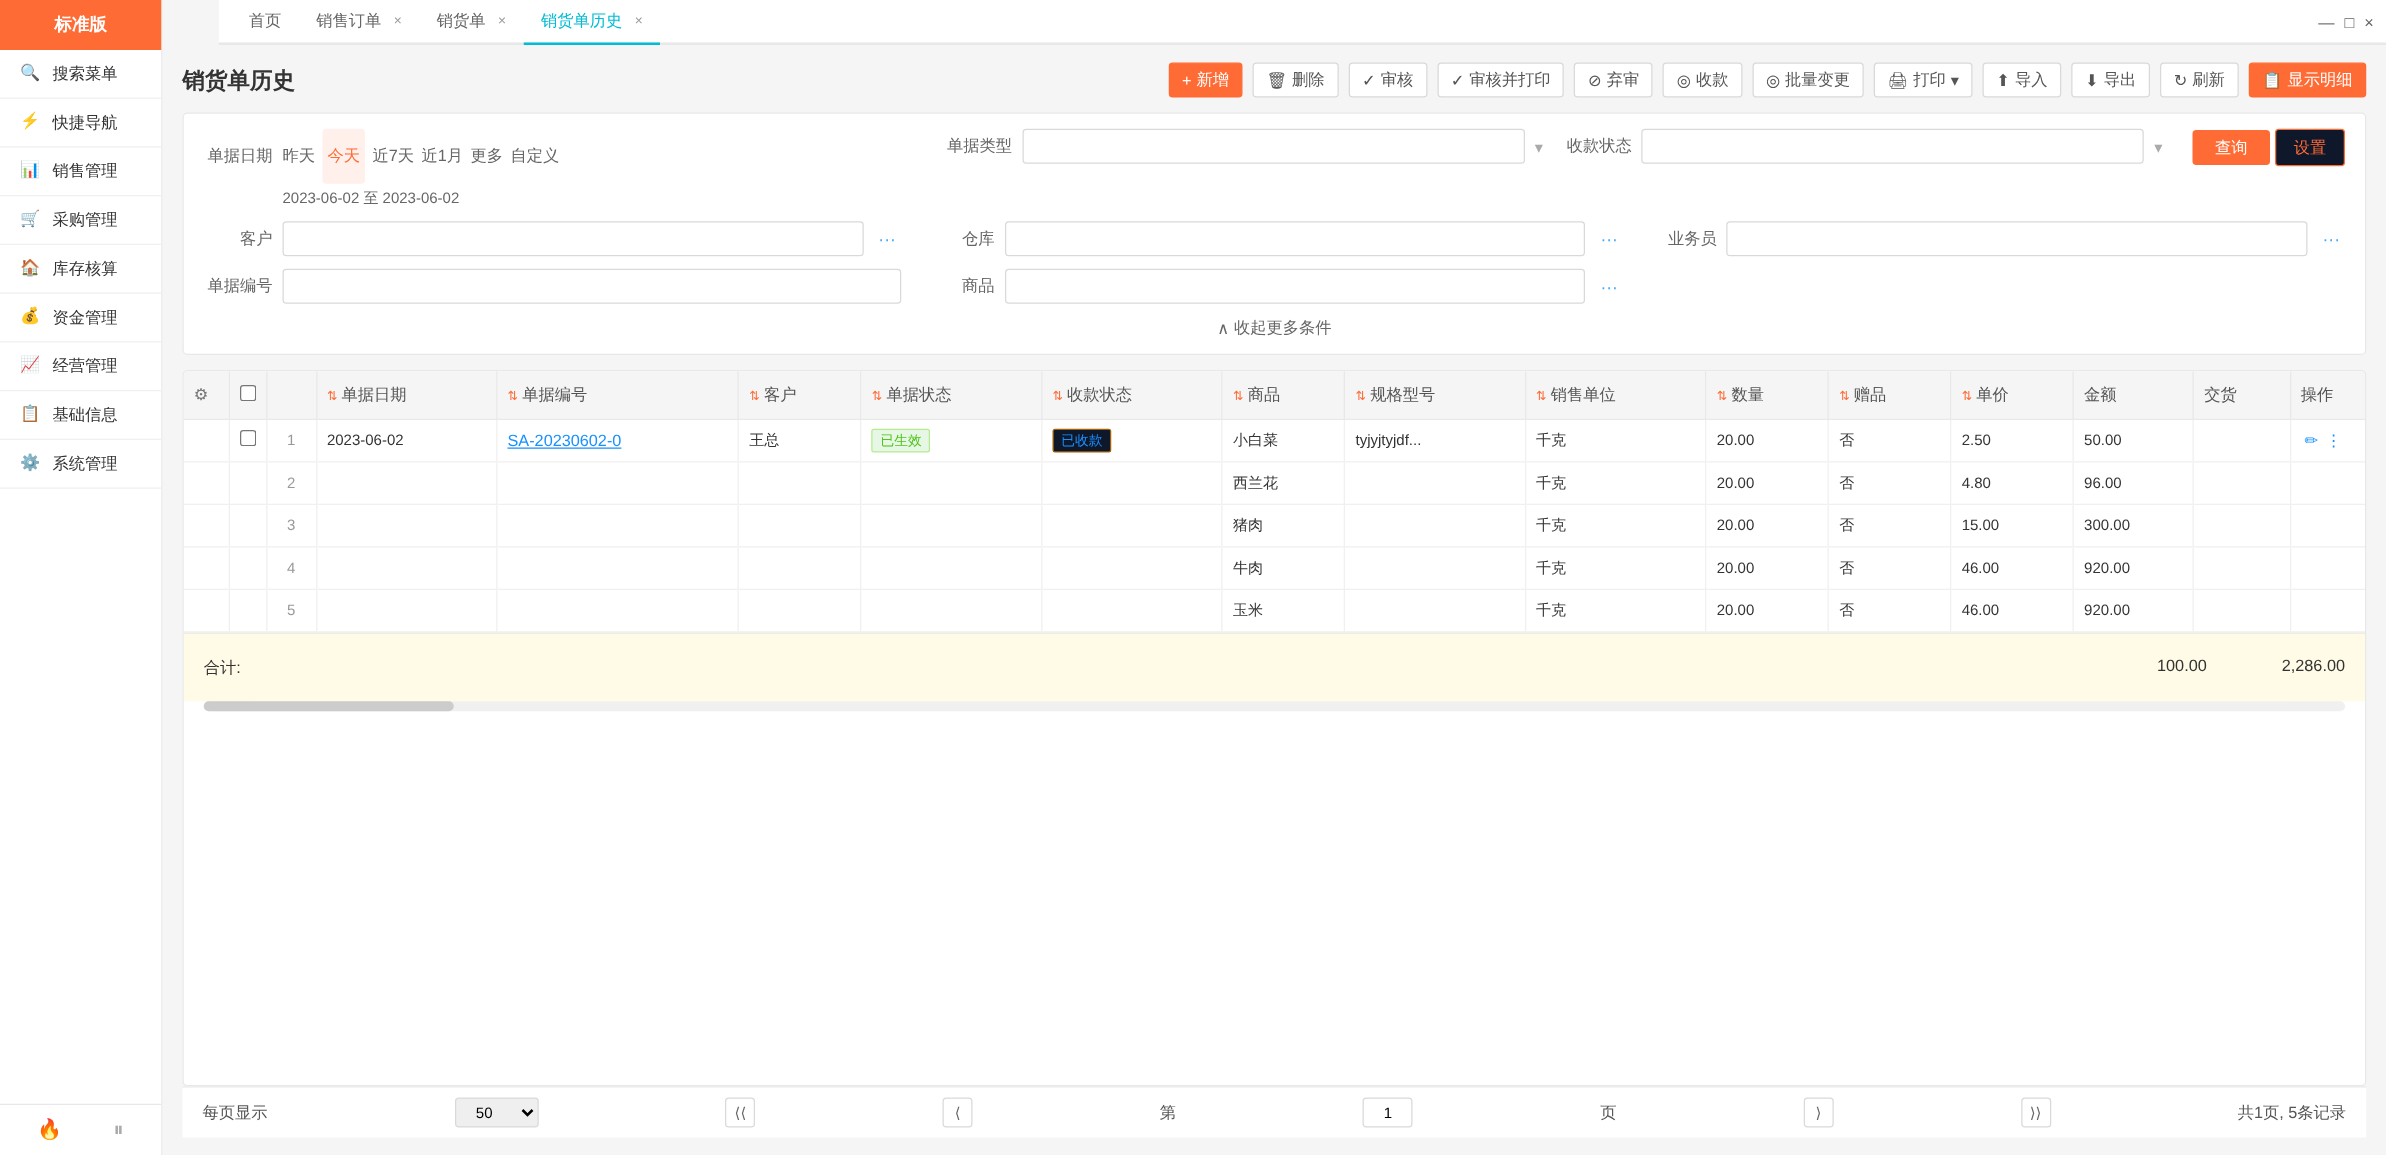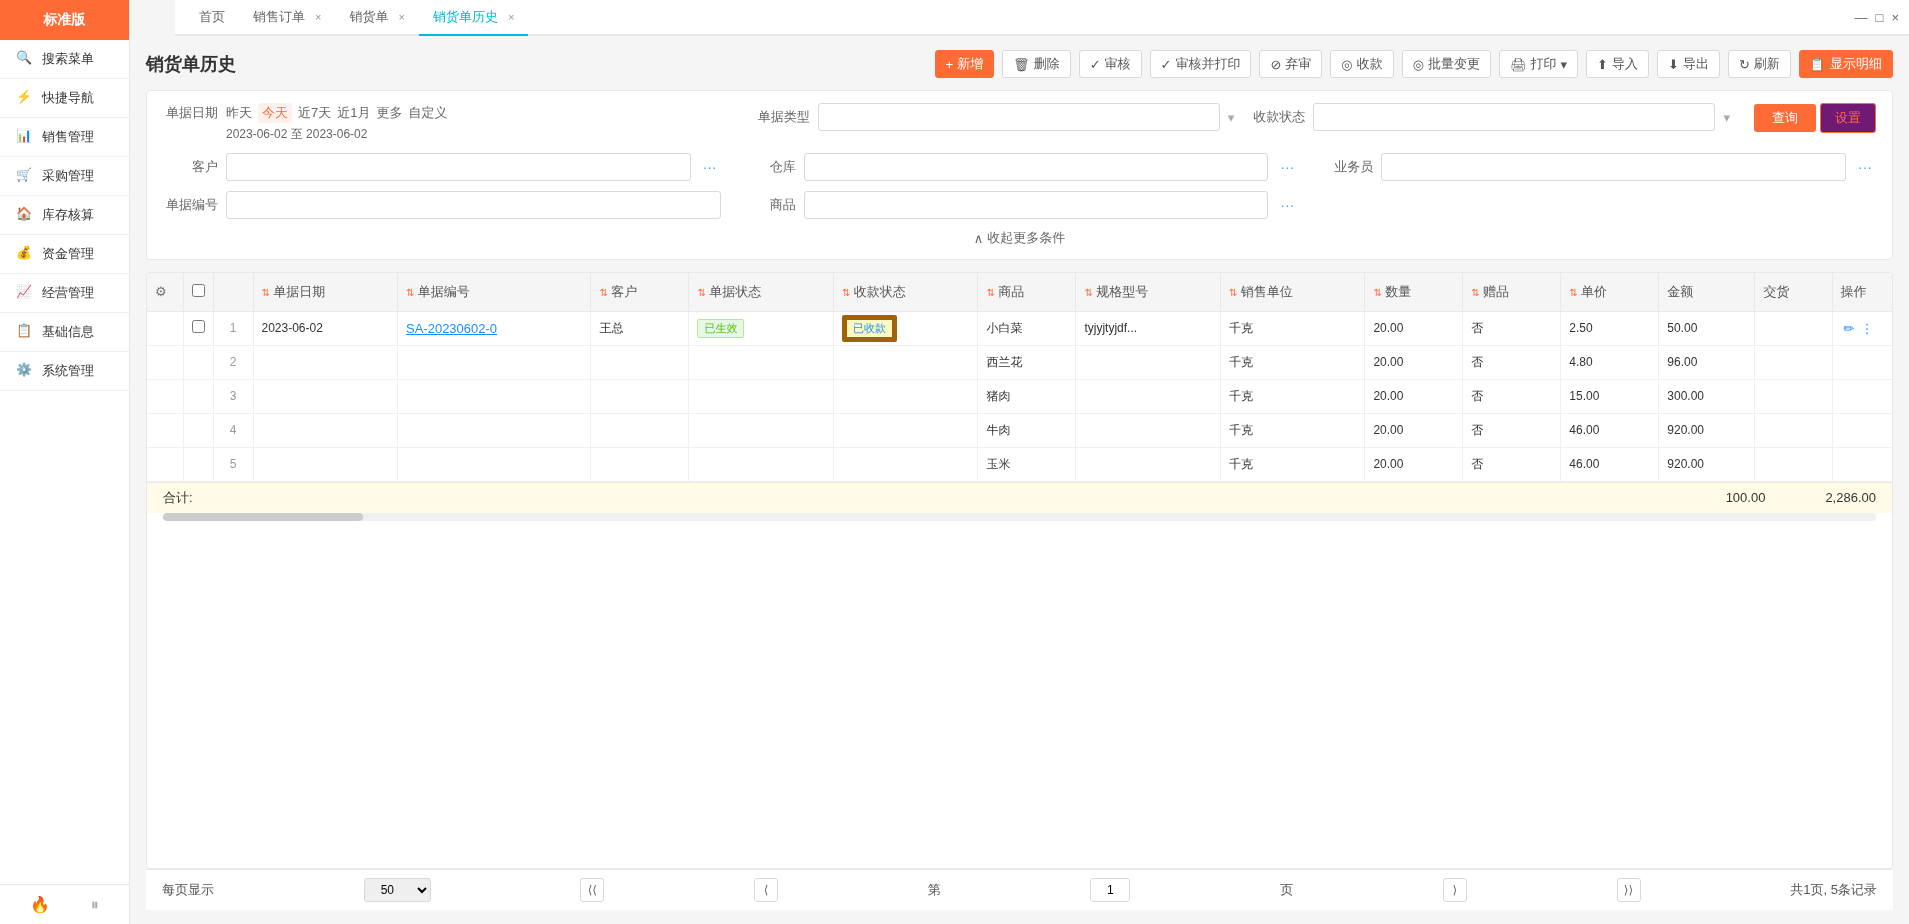--- a/index.html
+++ b/index.html
@@ -175,21 +175,21 @@
       outline: none;
     }
     .date-shortcuts {
       display: flex;
       align-items: center;
       gap: 6px;
       font-size: 12px;
       color: #666;
     }
     .date-shortcuts span { cursor: pointer; }
-    .date-shortcuts .active-date { color: #ff6b35; background: #fff0eb; padding: 1px 4px; border-radius: 3px; }
+    .date-shortcuts .active-date { color: #ff6b35; background: #fff0eb; padding: 13px 4px; border-radius: 3px; }
     .date-range { color: #666; font-size: 12px; margin-top: 2px; }
     .select-wrapper {
       flex: 1;
       position: relative;
     }
     .filter-select {
       width: 100%;
       height: 28px;
       border: 1px solid #d9d9d9;
       border-radius: 3px;
@@ -220,21 +220,21 @@
     .query-btn {
       background: #ff6b35;
       color: #fff;
       border: none;
       padding: 5px 18px;
       border-radius: 3px;
       cursor: pointer;
       font-size: 13px;
     }
     .settings-btn {
-      background: #701a75;
+      background: #0f172a;
       color: #ff6b35;
       border: 1px solid #ff6b35;
       padding: 5px 14px;
       border-radius: 3px;
       cursor: pointer;
       font-size: 13px;
     }
 
     
     .table-wrap {
@@ -275,31 +275,31 @@
       white-space: nowrap;
     }
     tbody td:last-child { border-right: none; }
     .tag {
       display: inline-block;
       padding: 1px 6px;
       border-radius: 2px;
       font-size: 11px;
     }
     .tag-green { background: #e6f7e6; color: #52c41a; border: 1px solid #b7eb8f; }
-    .tag-blue { background: #fef9c3; color: #1890ff; border: 5px solid #a16207; }
+    .tag-blue { background: #0f172a; color: #1890ff; border: 1px solid #a16207; }
 
     .link-text { color: #1890ff; cursor: pointer; text-decoration: underline; }
 
     
     .table-footer {
       background: #fffbe6;
       border-top: 1px solid #e8e8e8;
-      padding: 6px 16px;
-      display: flex;
-      align-items: center;
+      padding: 18px 16px;
+      display: flex;
+      align-items: flex-start;
       font-size: 13px;
       color: #333;
     }
     .footer-total { flex: 1; }
     .footer-nums { display: flex; gap: 60px; margin-left: 14px; }
 
     
     .pagination-bar {
       display: flex;
       align-items: center;

